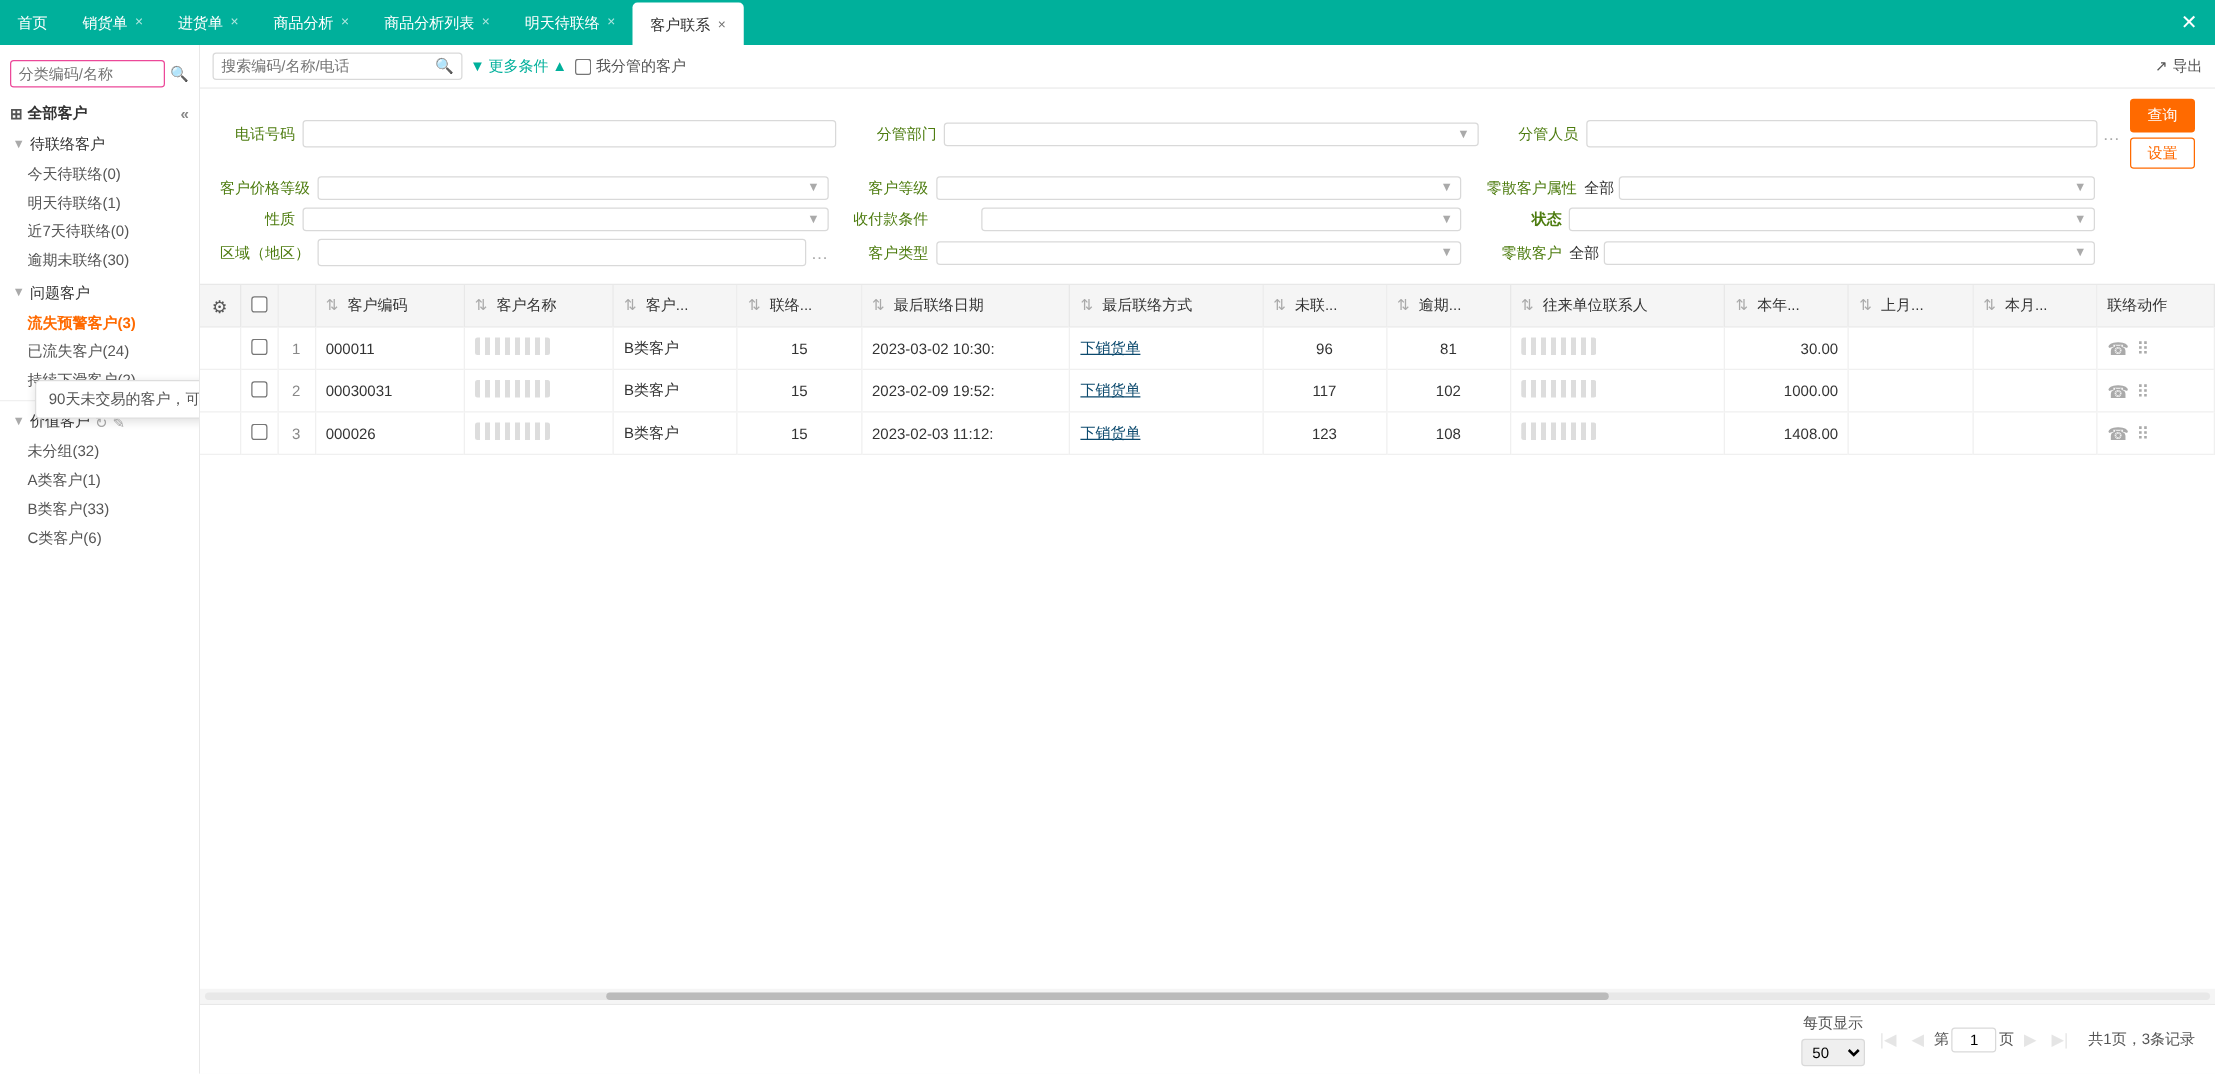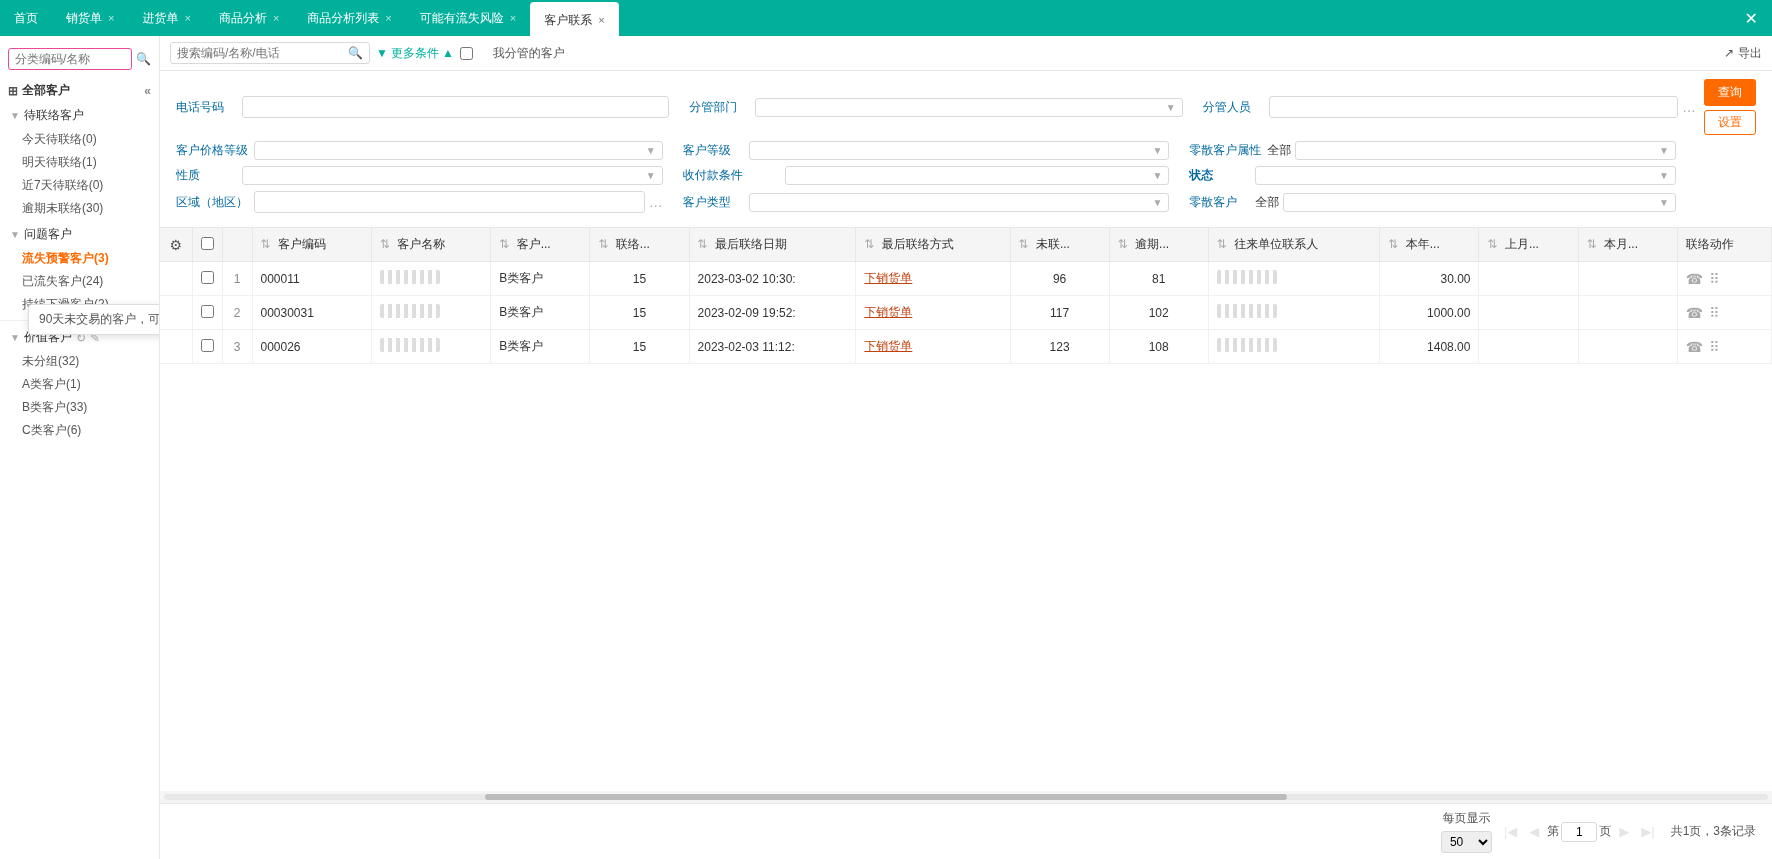--- a/index.html
+++ b/index.html
@@ -180,21 +180,21 @@
       display: flex;
       align-items: center;
       color: #00b09b;
       cursor: pointer;
       gap: 3px;
       font-size: 12px;
     }
     .toolbar-my-customers {
       display: flex;
       align-items: center;
-      gap: 20px;
+      gap: 4px;
       color: #555;
       font-size: 12px;
       cursor: pointer;
     }
     .toolbar-spacer { flex: 1; }
     .btn-export {
       display: flex;
       align-items: center;
       gap: 4px;
       color: #555;
@@ -214,24 +214,25 @@
       margin-bottom: 6px;
       gap: 0;
     }
     .filter-item {
       display: flex;
       align-items: center;
       flex: 1;
       min-width: 0;
     }
     .filter-label {
-      color: #0369a1;
+      color: #4d7c0f;
       white-space: nowrap;
       margin-right: 6px;
       min-width: 60px;
+      text-align: right;
       font-size: 12px;
     }
     .filter-input {
       border: 1px solid #d9d9d9;
       border-radius: 3px;
       padding: 3px 6px;
       font-size: 12px;
       flex: 1;
       outline: none;
     }
@@ -307,21 +308,21 @@
     tbody tr {
       border-bottom: 1px solid #f0f0f0;
       background: #fff;
     }
     tbody td {
       padding: 8px 8px;
       color: #333;
       white-space: nowrap;
       border-right: 1px solid #f0f0f0;
     }
-    .td-link { color: #c2410c; text-decoration: underline; cursor: pointer; text-align: right; }
+    .td-link { color: #0c4a6e; text-decoration: underline; cursor: pointer; text-align: right; }
     .td-number { text-align: center; }
     .td-amount { text-align: right; }
     .td-blurred {
       color: #aaa;
       background: repeating-linear-gradient(90deg, #ddd 0, #ddd 4px, transparent 4px, transparent 8px);
       height: 14px;
       display: inline-block;
       width: 60px;
       border-radius: 2px;
     }
@@ -421,21 +422,21 @@
   </div>
   <div class="tab-item">
     <span>商品分析</span>
     <span class="close-x">×</span>
   </div>
   <div class="tab-item">
     <span>商品分析列表</span>
     <span class="close-x">×</span>
   </div>
   <div class="tab-item">
-    <span>可能有流失风险</span>
+    <span>明天待联络</span>
     <span class="close-x">×</span>
   </div>
   <div class="tab-item active">
     <span>客户联系</span>
     <span class="close-x">×</span>
   </div>
   <div class="tab-spacer"></div>
   <div class="tab-win-close">✕</div>
 </div>
 

